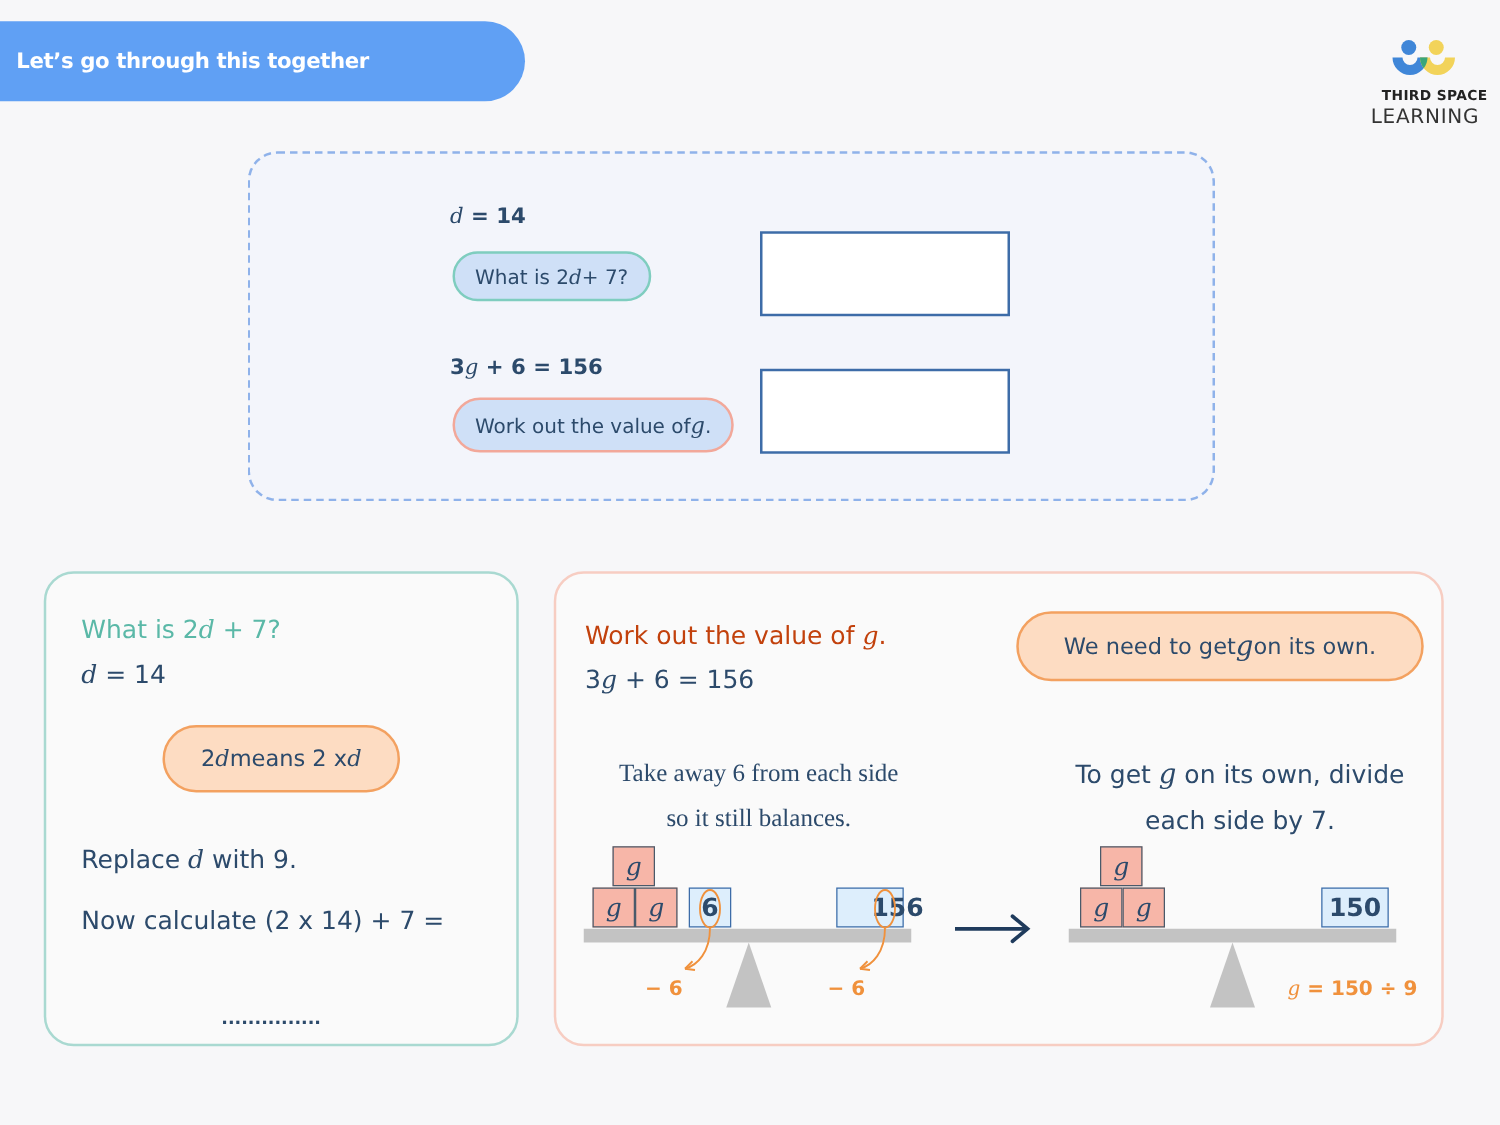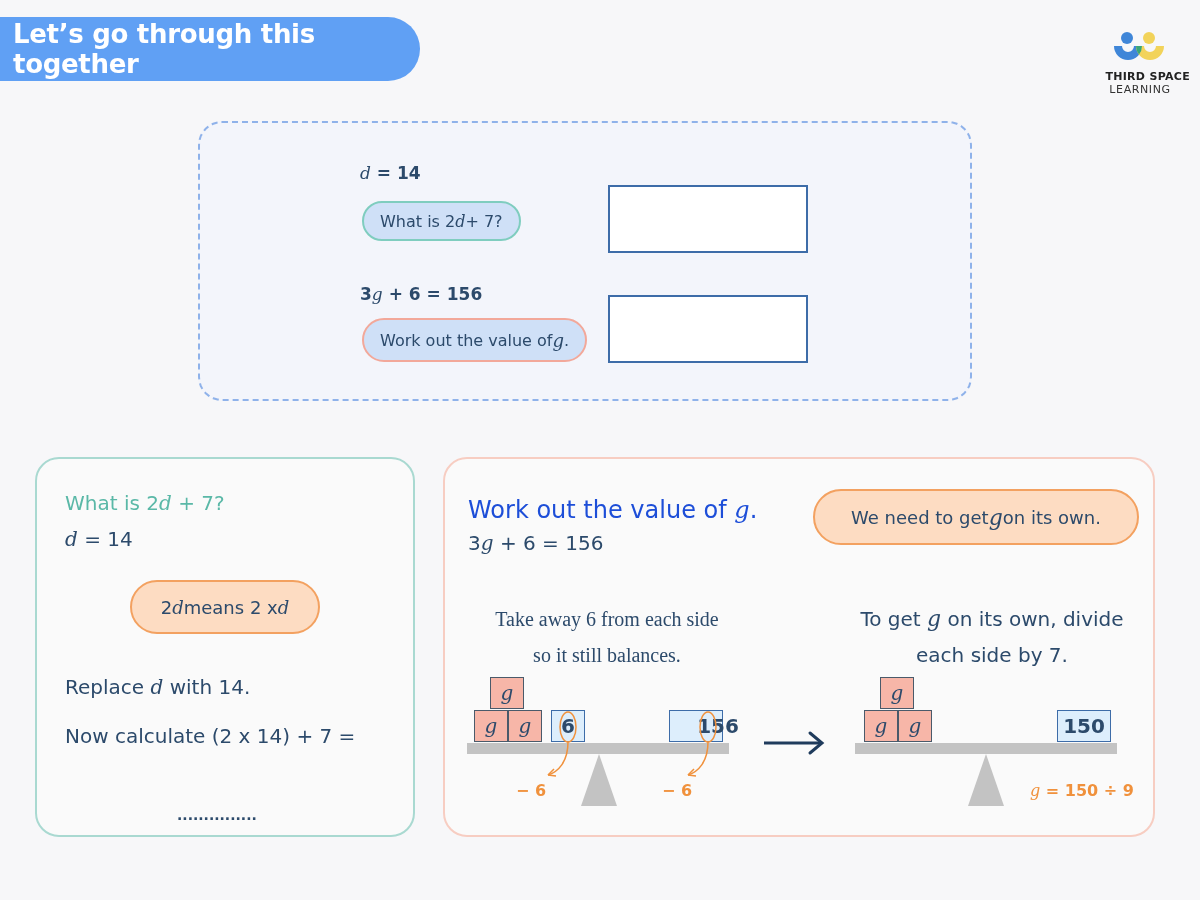--- a/index.html
+++ b/index.html
@@ -9,28 +9,28 @@
     font-family: "DejaVu Sans", "Liberation Sans", sans-serif;
     color: #2c4a6b;
     position: relative;
     overflow: hidden;
   }
   .math { font-family: "DejaVu Serif", "Liberation Serif", serif; font-style: italic; font-weight: normal; }
 
   .banner {
     position: absolute; left: 0; top: 17px; width: 420px; height: 64px;
     background: #60a0f4; border-radius: 0 32px 32px 0;
-    color: #fff; font-size: 26px; font-weight: bold;
+    color: #fff; font-size: 17px; font-weight: bold;
     display: flex; align-items: center; padding-left: 13px; letter-spacing: -0.3px;
   }
 
   .logo { position: absolute; left: 1090px; top: 30px; width: 100px; text-align: center; }
   .logo svg { display: block; margin: 0 auto; }
   .logo .l1 { font-size: 11px; font-weight: bold; color: #222; letter-spacing: 0.3px; margin-top: 4px; text-align: right; }
-  .logo .l2 { font-size: 11px; color: #333; letter-spacing: 0.6px; }
+  .logo .l2 { font-size: 16px; color: #333; letter-spacing: 0.6px; }
 
   .question-frame {
     position: absolute; left: 198px; top: 121px; width: 774px; height: 280px;
     border: 2px dashed #8fb2ea; border-radius: 24px; background: #f3f5fb;
   }
   .q-eq { position: absolute; font-size: 17px; font-weight: bold; color: #2c4a6b; }
   .q-pill {
     position: absolute; height: 40px; border-radius: 20px;
     background: #cfe0f7; font-size: 16px; color: #2c4a6b;
     display: flex; align-items: center; padding: 0 16px;
@@ -43,21 +43,21 @@
   }
 
   .card {
     position: absolute; top: 457px; height: 380px; border-radius: 24px; background: #fafafa;
   }
   .card.left { left: 35px; width: 380px; border: 2px solid #a9d9d1; }
   .card.right { left: 443px; width: 712px; border: 2px solid #f7cdc2; }
 
   .abs { position: absolute; }
   .title-teal { color: #5ab8a7; font-size: 20px; text-align: right; }
-  .title-salmon { color: #1d4ed8; font-size: 24px; }
+  .title-salmon { color: #c2410c; font-size: 20px; }
   .body-text { font-size: 20px; color: #2c4a6b; }
   .hint-pill {
     position: absolute; background: #fddcc2; border: 2px solid #f3a160;
     border-radius: 28px; display: flex; align-items: center; justify-content: center;
     font-size: 18px; color: #2c4a6b;
   }
   .dots { position: absolute; left: 140px; top: 348px; font-size: 14px; color: #2c4a6b; letter-spacing: 0px; font-weight: bold; }
 
   .caption { position: absolute; text-align: center; font-size: 20px; color: #2c4a6b; line-height: 36px; }
 
@@ -132,21 +132,21 @@
   <div class="abs body-text" style="left:28px; top:68px;">
     <span class="math">d</span><span> = 14</span>
   </div>
   <div class="hint-pill" style="left:93px; top:121px; width:190px; height:54px;">
     <span>2</span>
       <span class="math">d</span>
       <span> means 2 x </span>
       <span class="math">d</span>
   </div>
   <div class="abs body-text" style="left:28px; top:216px;">
-    <span>Replace </span><span class="math">d</span><span> with 14.</span>
+    <span>Replace </span><span class="math">d</span><span> with 9.</span>
   </div>
   <div class="abs body-text" style="left:28px; top:265px;">Now calculate (2 x 14) + 7 =</div>
   <div class="dots">...............</div>
 </div>
 
 <div class="card right">
   <div class="abs title-salmon" style="left:23px; top:37px;">
     <span>Work out the value of </span><span class="math">g</span><span>.</span>
   </div>
   <div class="abs body-text" style="left:23px; top:72px;">

